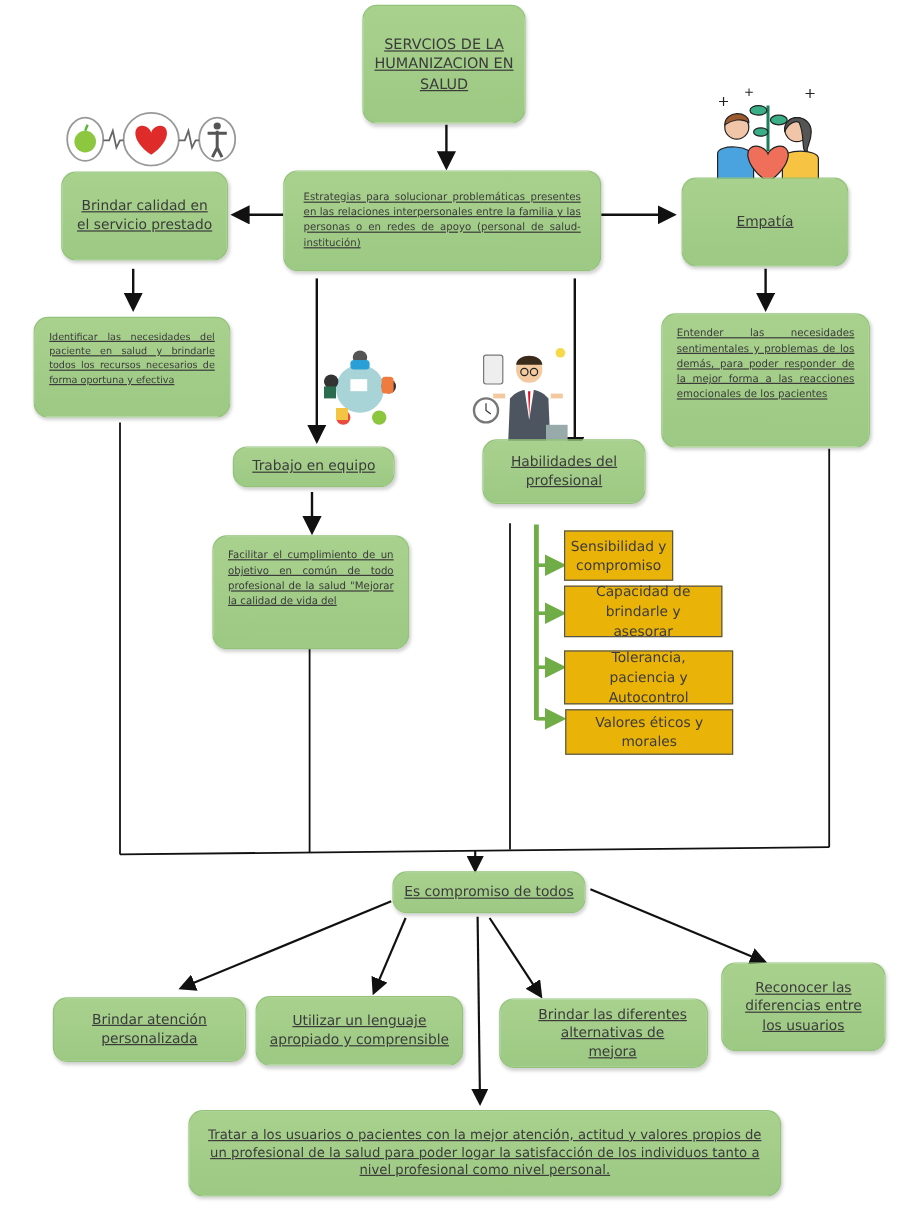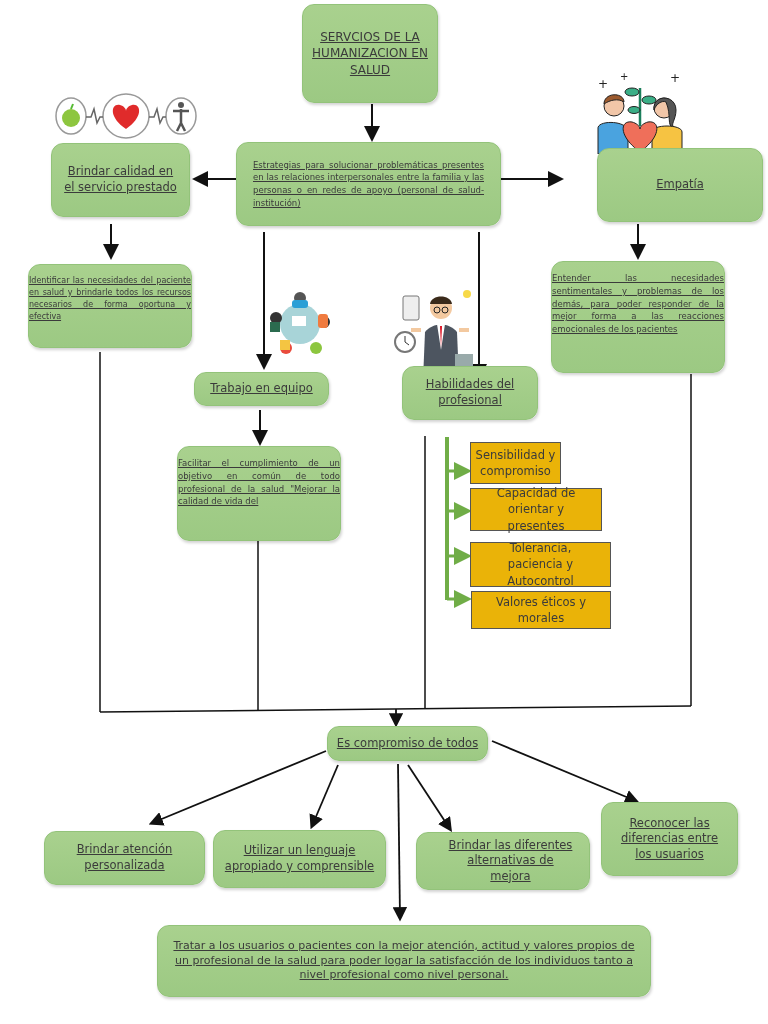--- a/index.html
+++ b/index.html
@@ -3,21 +3,21 @@
 <meta charset="utf-8">
 <style>
   html, body { margin:0; padding:0; background:#ffffff; }
   body { width:768px; height:1024px; position:relative; overflow:hidden;
          font-family:"DejaVu Sans", sans-serif; color:#333; }
   .node { position:absolute; box-sizing:border-box; border-radius:12px;
           background:linear-gradient(180deg,#a9d18e 0%,#9cc983 100%);
           border:1px solid #93c37a; box-shadow:1px 2px 3px rgba(0,0,0,0.18);
           display:flex; align-items:center; justify-content:center; text-align:center;
           color:#3b3b3b; line-height:1.35;text-decoration:underline; }
-  .node.small { font-size:8px; text-align:justify; align-items:flex-start; padding:10px 0; line-height:1.5; }
+  .node.small { font-size:8px; text-align:justify; align-items:flex-start; padding:10px 12px; line-height:1.5; }
   .node.mid { font-size:11.5px; }
   .node.title { font-size:12px; padding:6px; }
   .skill { position:absolute; box-sizing:border-box; background:#eab308; border:1px solid #555;
            font-size:11.5px; display:flex; align-items:center; justify-content:center;
            text-align:center; line-height:1.4; color:#3b3b3b; }
   svg.lines { position:absolute; left:0; top:0; width:768px; height:1024px; }
   .icon { position:absolute; }
 </style>
 </head>
 <body>
@@ -133,21 +133,21 @@
 </div>
 
 <div class="node small" style="left:236px;top:142px;width:265px;height:84px;font-size:8.5px;padding:12px 16px;align-items:center;">
   <span>Estrategias para solucionar problemáticas presentes en las relaciones interpersonales entre la familia y las personas o en redes de apoyo (personal de salud-institución)</span>
 </div>
 
 <div class="node mid" style="left:51px;top:143px;width:139px;height:74px;">
   <span style="padding:0 10px">Brindar calidad en el servicio prestado</span>
 </div>
 
-<div class="node mid" style="left:597px;top:148px;width:166px;height:74px;">
+<div class="node mid" style="left:568px;top:148px;width:139px;height:74px;">
   <span>Empatía</span>
 </div>
 
 <div class="node small" style="left:28px;top:264px;width:164px;height:84px;font-size:8px;">
   <span>Identificar las necesidades del paciente en salud y brindarle todos los recursos necesarios de forma oportuna y efectiva</span>
 </div>
 
 <div class="node small" style="left:551px;top:261px;width:174px;height:112px;font-size:8.5px;">
   <span>Entender las necesidades sentimentales y problemas de los demás, para poder responder de la mejor forma a las reacciones emocionales de los pacientes</span>
 </div>
@@ -161,21 +161,21 @@
 </div>
 
 <div class="node small" style="left:177px;top:446px;width:164px;height:95px;font-size:8.5px;">
   <span>Facilitar el cumplimiento de un objetivo en común de todo profesional de la salud "Mejorar la calidad de vida del</span>
 </div>
 
 <div class="skill" style="left:470px;top:442px;width:91px;height:42px;">
   <span>Sensibilidad y compromiso</span>
 </div>
 <div class="skill" style="left:470px;top:488px;width:132px;height:43px;padding:0 10px;">
-  <span>Capacidad de orientar y presentes</span>
+  <span>Capacidad de brindarle y asesorar</span>
 </div>
 <div class="skill" style="left:470px;top:542px;width:141px;height:45px;padding:0 12px;">
   <span>Tolerancia, paciencia y Autocontrol</span>
 </div>
 <div class="skill" style="left:471px;top:591px;width:140px;height:38px;padding:0 18px;">
   <span>Valores éticos y morales</span>
 </div>
 
 <div class="node mid" style="left:327px;top:726px;width:161px;height:35px;">
   <span>Es compromiso de todos</span>

